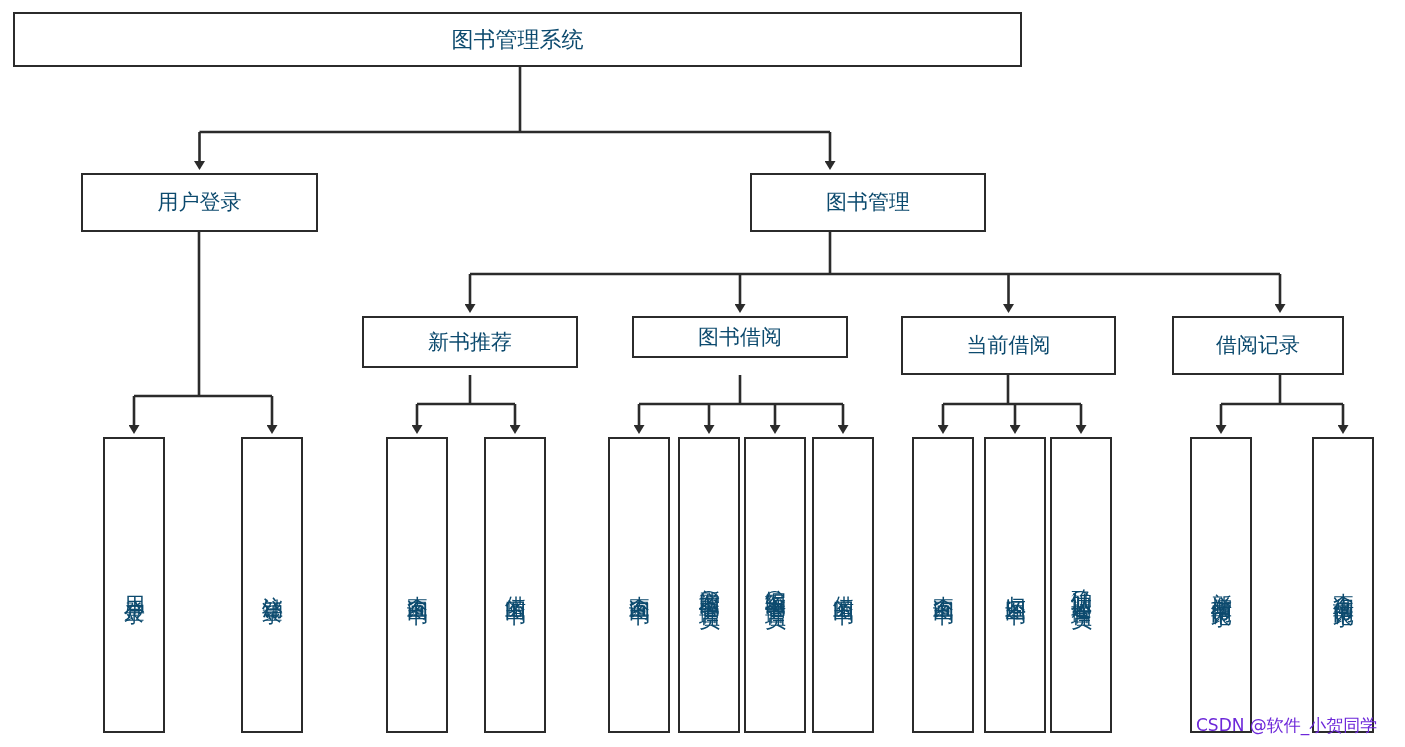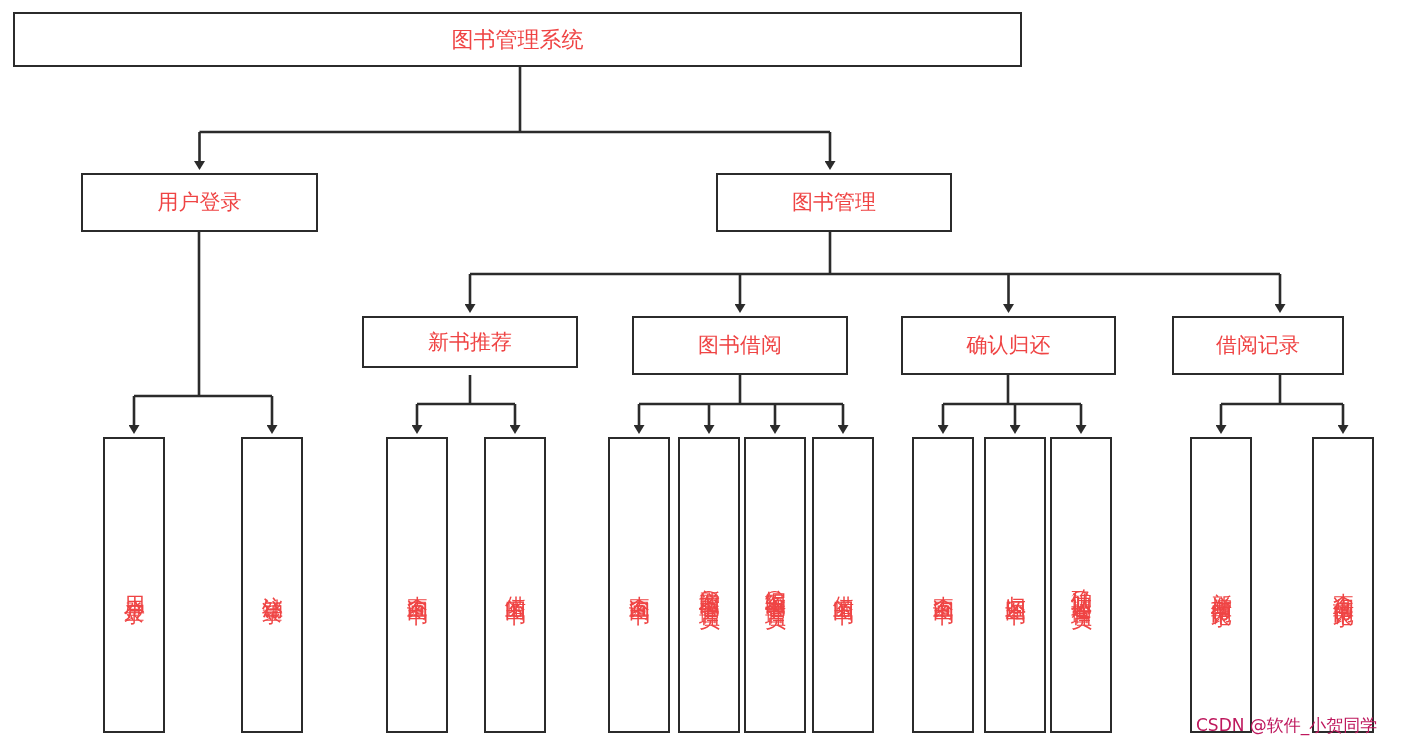--- a/index.html
+++ b/index.html
@@ -26,21 +26,21 @@
   .node {
     position: absolute;
     box-sizing: border-box;
     border: 2px solid #2b2b2b;
     background: #ffffff;
     display: flex;
     align-items: center;
     justify-content: center;
   }
   .node .lbl {
-    color: #ef4444;
+    color: #0c4a6e;
     text-align: center;
     line-height: 1.18;
     white-space: nowrap;
   }
   .node.horiz .lbl {
     font-size: 21px;
   }
   .node.root .lbl {
     font-size: 22px;
   }
@@ -53,21 +53,21 @@
     font-size: 21px;
     letter-spacing: 3px;
     line-height: 1;
     max-height: 282px;
   }
   .watermark {
     position: absolute;
     left: 1196px;
     top: 714px;
     font-size: 17px;
-    color: #be185d;
+    color: #6d28d9;
     white-space: nowrap;
     font-family: "DejaVu Sans", "Liberation Sans", sans-serif;
   }
 </style>
 </head>
 <body>
 
 <div id="canvas">
 
   <svg class="wires" viewBox="0 0 1405 747" xmlns="http://www.w3.org/2000/svg">
@@ -113,31 +113,31 @@
       </g>
   </svg>
 
   <div id="node-layer">
       <div class="node horiz root" style="left: 13px; top: 12px; width: 1009px; height: 55px;">
         <div class="lbl">图书管理系统</div>
       </div>
       <div class="node horiz" style="left: 81px; top: 173px; width: 237px; height: 59px;">
         <div class="lbl">用户登录</div>
       </div>
-      <div class="node horiz" style="left: 716px; top: 173px; width: 236px; height: 59px;">
+      <div class="node horiz" style="left: 750px; top: 173px; width: 236px; height: 59px;">
         <div class="lbl">图书管理</div>
       </div>
       <div class="node horiz" style="left: 362px; top: 316px; width: 216px; height: 52px;">
         <div class="lbl">新书推荐</div>
       </div>
-      <div class="node horiz" style="left: 632px; top: 316px; width: 216px; height: 59px;">
+      <div class="node horiz" style="left: 632px; top: 316px; width: 216px; height: 42px;">
         <div class="lbl">图书借阅</div>
       </div>
       <div class="node horiz" style="left: 901px; top: 316px; width: 215px; height: 59px;">
-        <div class="lbl">确认归还</div>
+        <div class="lbl">当前借阅</div>
       </div>
       <div class="node horiz" style="left: 1172px; top: 316px; width: 172px; height: 59px;">
         <div class="lbl">借阅记录</div>
       </div>
       <div class="node vert" style="left: 103px; top: 437px; width: 62px; height: 296px;">
         <div class="lbl">用户登录</div>
       </div>
       <div class="node vert" style="left: 241px; top: 437px; width: 62px; height: 296px;">
         <div class="lbl">注销登录</div>
       </div>

